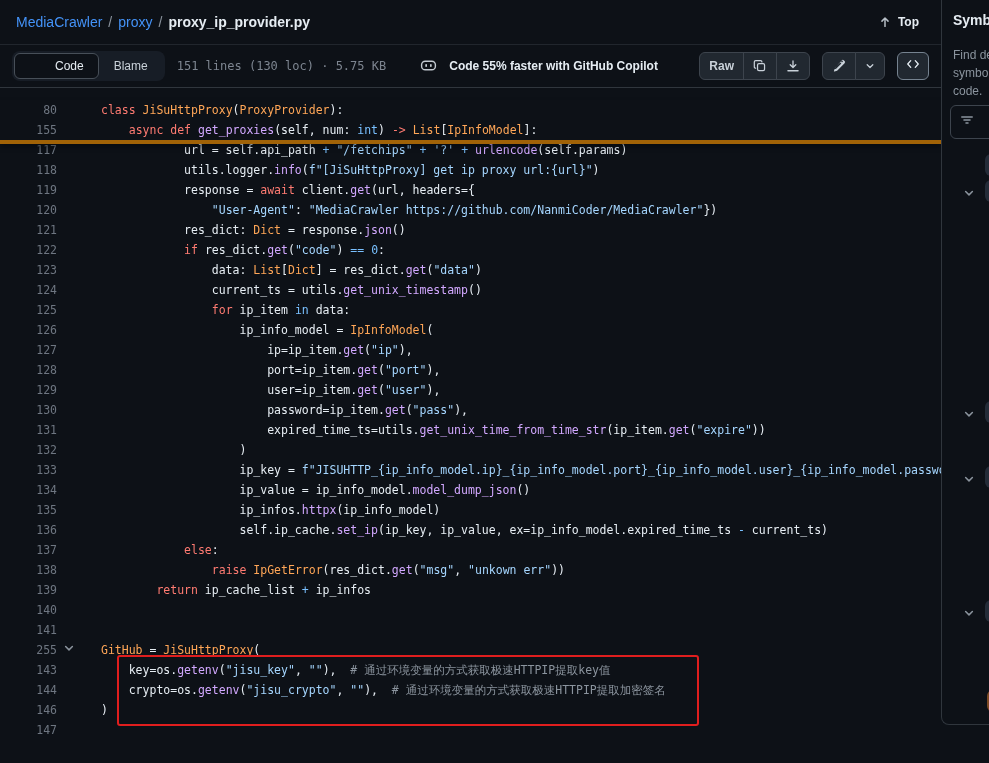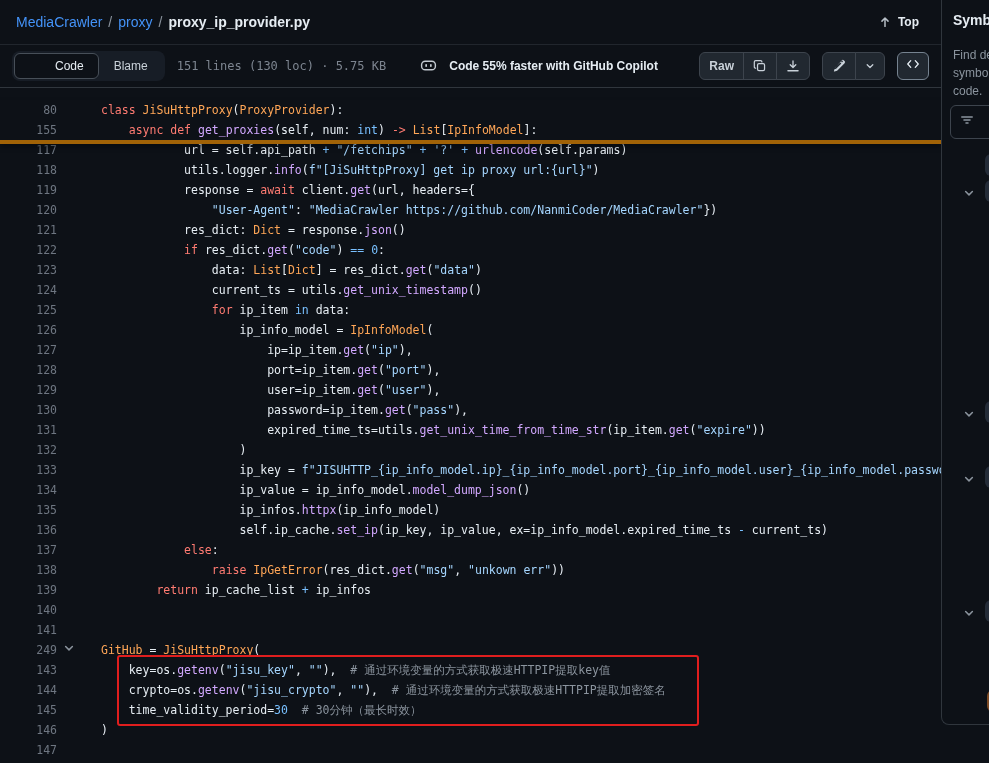--- a/index.html
+++ b/index.html
@@ -268,42 +268,37 @@
           <div class="ln">140</div>
           <div class="fold-slot"></div>
           <div class="code-text"></div>
         </div>
         <div class="code-line">
           <div class="ln">141</div>
           <div class="fold-slot"></div>
           <div class="code-text"></div>
         </div>
         <div class="code-line">
-          <div class="ln">249</div>
+          <div class="ln">255</div>
           <div class="fold-slot">
             <span><svg width="12" height="12" viewBox="0 0 16 16" fill="none" stroke="#8b949e" stroke-width="2" stroke-linecap="round" stroke-linejoin="round">
                 <path d="m3.5 6 4.5 4.5L12.5 6"></path>
               </svg></span>
           </div>
           <div class="code-text"><span class="tok-ty">GitHub</span><span class="tok-p"> = </span><span class="tok-ty">JiSuHttpProxy</span><span class="tok-p">(</span></div>
         </div>
         <div class="code-line">
           <div class="ln">143</div>
           <div class="fold-slot"></div>
           <div class="code-text"><span class="tok-p">    key=os.</span><span class="tok-fn">getenv</span><span class="tok-p">(</span><span class="tok-s">"jisu_key"</span><span class="tok-p">, </span><span class="tok-s">""</span><span class="tok-p">),  </span><span class="tok-c"># 通过环境变量的方式获取极速HTTPIP提取key值</span></div>
         </div>
         <div class="code-line">
           <div class="ln">144</div>
           <div class="fold-slot"></div>
           <div class="code-text"><span class="tok-p">    crypto=os.</span><span class="tok-fn">getenv</span><span class="tok-p">(</span><span class="tok-s">"jisu_crypto"</span><span class="tok-p">, </span><span class="tok-s">""</span><span class="tok-p">),  </span><span class="tok-c"># 通过环境变量的方式获取极速HTTPIP提取加密签名</span></div>
-        </div>
-        <div class="code-line">
-          <div class="ln">145</div>
-          <div class="fold-slot"></div>
-          <div class="code-text"><span class="tok-p">    time_validity_period=</span><span class="tok-n">30</span><span class="tok-p">  </span><span class="tok-c"># 30分钟（最长时效）</span></div>
         </div>
         <div class="code-line">
           <div class="ln">146</div>
           <div class="fold-slot"></div>
           <div class="code-text"><span class="tok-p">)</span></div>
         </div>
         <div class="code-line">
           <div class="ln">147</div>
           <div class="fold-slot"></div>
           <div class="code-text"></div>

